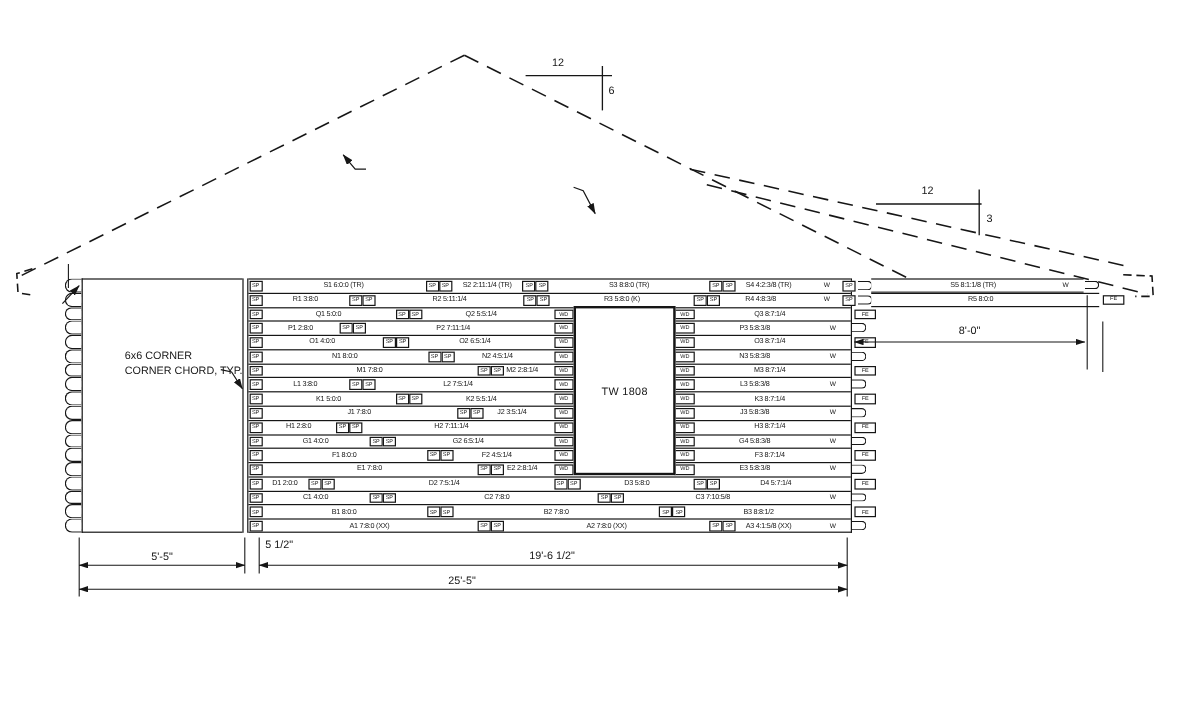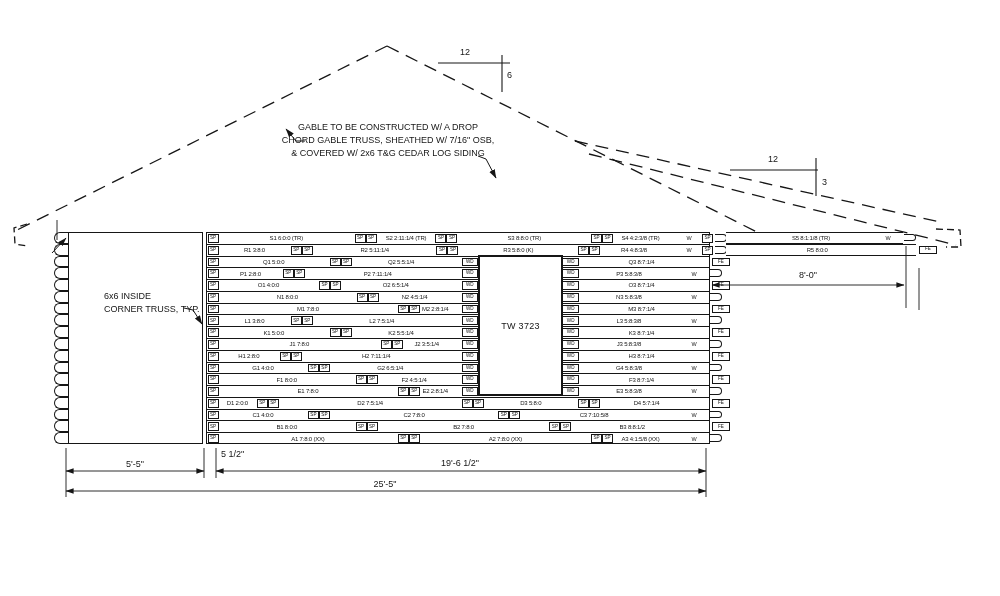--- a/index.html
+++ b/index.html
@@ -318,21 +318,21 @@
         <div class="sp-pair" style="left: calc(78.7% - 11px);">
           <span>SP</span>
           <span>SP</span>
         </div>
         <div class="seg-label" style="left: 78.7%; width: 15.3%;">A3 4:1:5/8 (XX)</div>
         <div class="wlab" style="left: calc(100% - 21px);">W</div>
         <div class="log-cap" style="left: calc(100% + 1px);"></div>
       </div>
     </div>
   <div class="abs" id="window-box">
-    <span>TW 3723</span>
+    <span>TW 1808</span>
   </div>
 
   <svg class="overlay" width="1000" height="596" viewBox="0 0 1000 596">
     <defs>
       <marker id="arr" markerWidth="10" markerHeight="8" refX="8.5" refY="3" orient="auto-start-reverse">
         <path d="M0,0 L9,3 L0,6 z" fill="#161616"></path>
       </marker>
     </defs>
     <g stroke="#161616" stroke-width="1.3" fill="none" stroke-dasharray="13 8">
       <line x1="387" y1="46" x2="15" y2="231"></line>
@@ -362,28 +362,23 @@
       <line x1="906" y1="246" x2="906" y2="308"></line>
       <line x1="919" y1="268" x2="919" y2="310"></line>
       <line x1="57" y1="220" x2="57" y2="240"></line>
       <line x1="66" y1="471" x2="204" y2="471" marker-start="url(#arr)" marker-end="url(#arr)"></line>
       <line x1="216" y1="471" x2="706" y2="471" marker-start="url(#arr)" marker-end="url(#arr)"></line>
       <line x1="66" y1="491" x2="706" y2="491" marker-start="url(#arr)" marker-end="url(#arr)"></line>
       <line x1="712" y1="285" x2="904" y2="285" marker-start="url(#arr)" marker-end="url(#arr)"></line>
     </g>
   </svg>
 
-  <div class="abs note ctr" style="left:268px;top:121px;width:240px;z-index:6">
-    <span style="display:block">GABLE TO BE CONSTRUCTED W/ A DROP</span>
-    <span style="display:block">CHORD GABLE TRUSS, SHEATHED W/ 7/16" OSB,</span>
-    <span style="display:block">&amp; COVERED W/ 2x6 T&amp;G CEDAR LOG SIDING</span>
-  </div>
   <div class="abs note" style="left:104px;top:290px;width:110px;z-index:6">
-    <span style="display:block">6x6 INSIDE</span>
-    <span style="display:block">CORNER TRUSS, TYP.</span>
+    <span style="display:block">6x6 CORNER</span>
+    <span style="display:block">CORNER CHORD, TYP.</span>
   </div>
 
   <span class="abs pitch-num ctr" style="left:450px;top:47px;width:30px">12</span>
   <span class="abs pitch-num" style="left:507px;top:70px">6</span>
   <span class="abs pitch-num ctr" style="left:758px;top:154px;width:30px">12</span>
   <span class="abs pitch-num" style="left:822px;top:177px">3</span>
 
   <span class="abs dim-label ctr" style="left:95px;top:459px;width:80px">5'-5"</span>
   <span class="abs dim-label" style="left:221px;top:449px">5 1/2"</span>
   <span class="abs dim-label ctr" style="left:400px;top:458px;width:120px">19'-6 1/2"</span>

